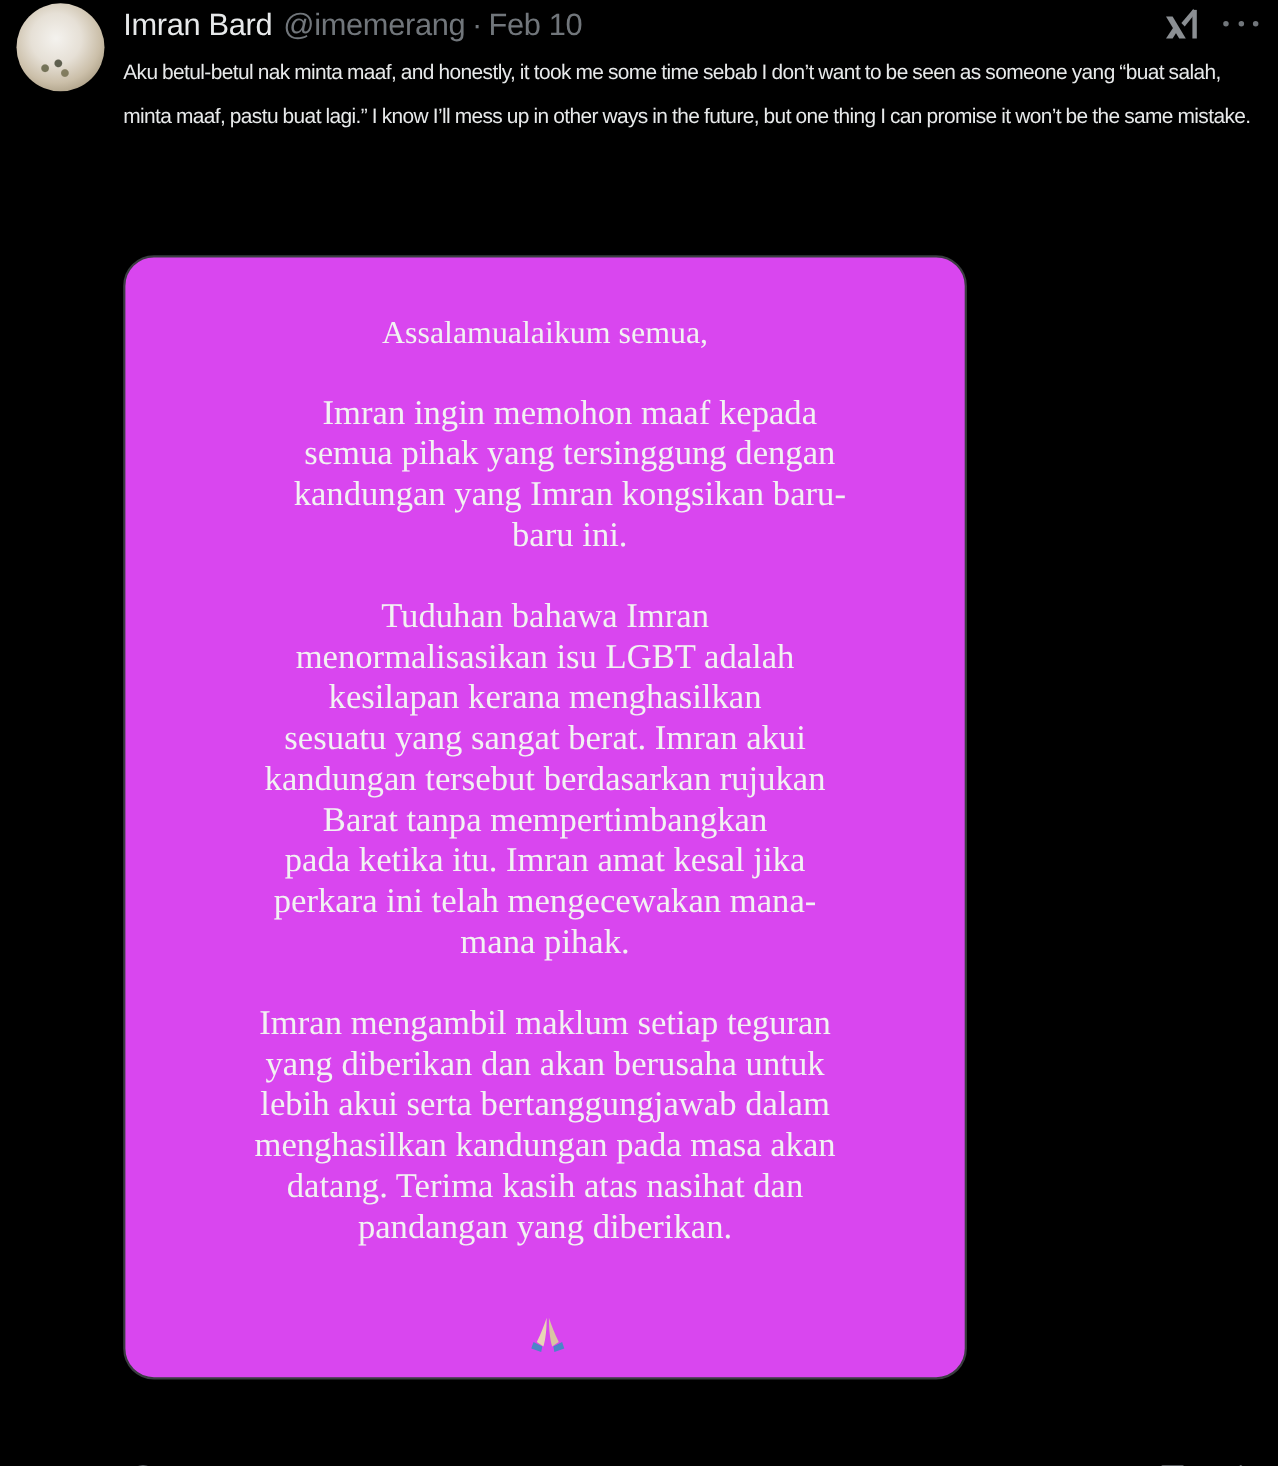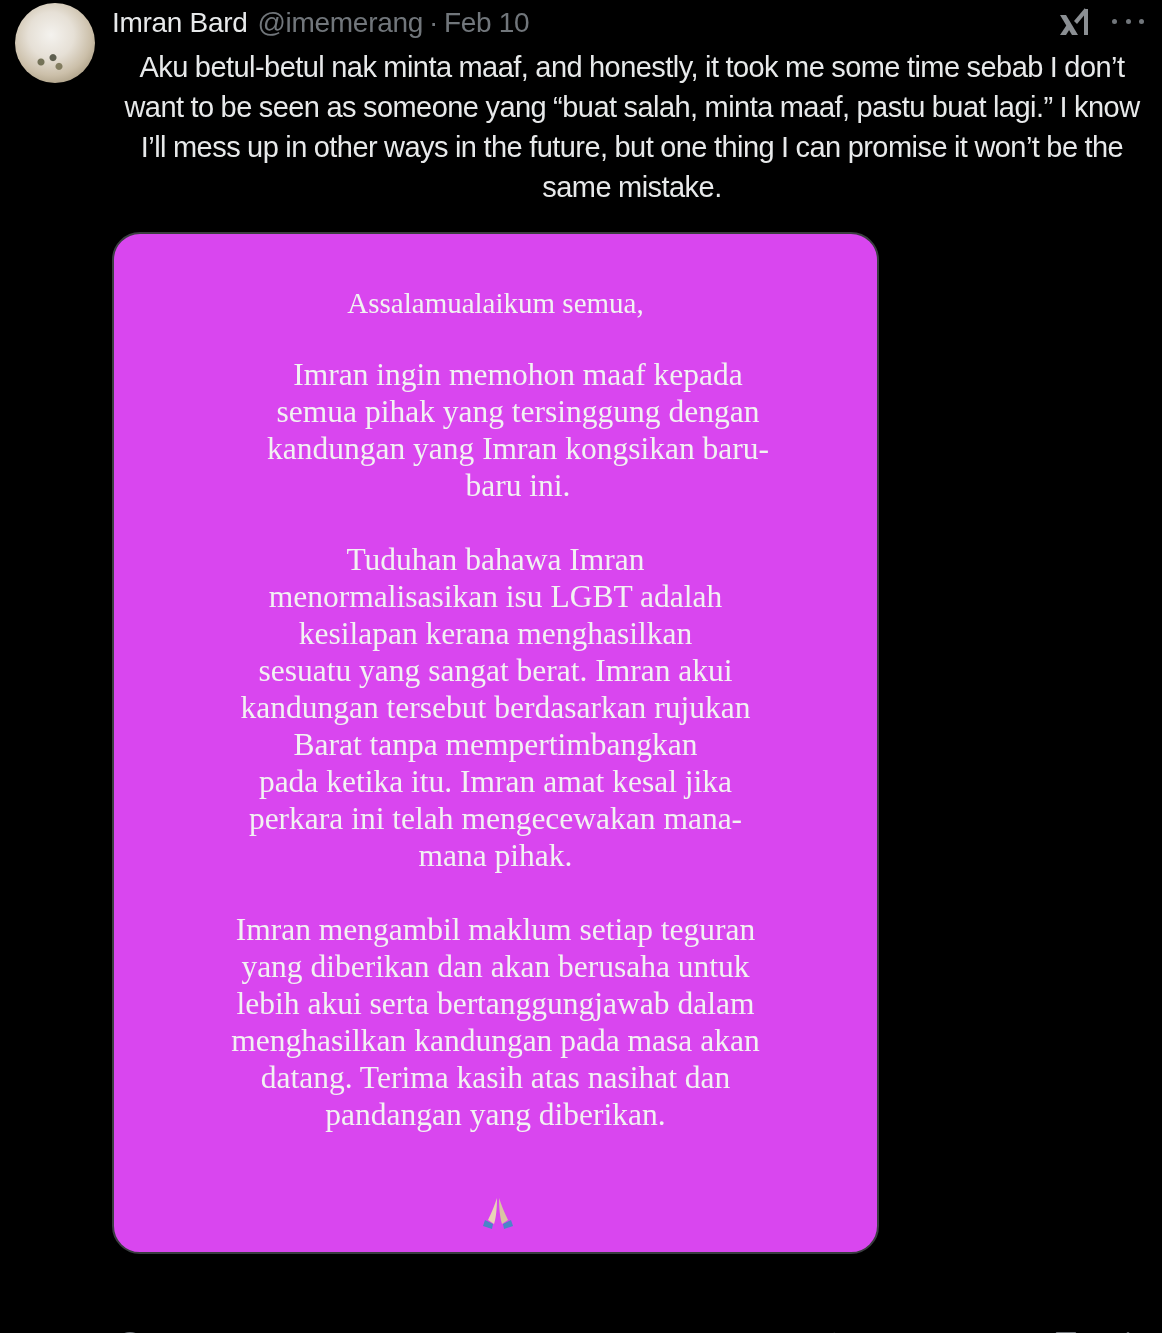--- a/index.html
+++ b/index.html
@@ -62,26 +62,25 @@
       display: flex; justify-content: space-between; align-items: center;
       cursor: pointer;
     }
     .more-icon span {
       width: 5px; height: 5px; border-radius: 50%; background: #71767b;
     }
     .tweet-text {
       position: absolute;
       left: 112px; top: 47px;
       width: 1040px;
-      font-size: 29px;
+      font-size: 19px;
       line-height: 40px;
       color: #e7e9ea;
       letter-spacing: -0.55px;
       word-spacing: -0.5px;
-      text-align: center;
     }
     .media-card {
       position: absolute;
       left: 112px; top: 232px;
       width: 767px; height: 1022px;
       border: 2px solid #3a3d40;
       border-radius: 28px;
       background: #d946ef;
       overflow: hidden;
       cursor: pointer;

